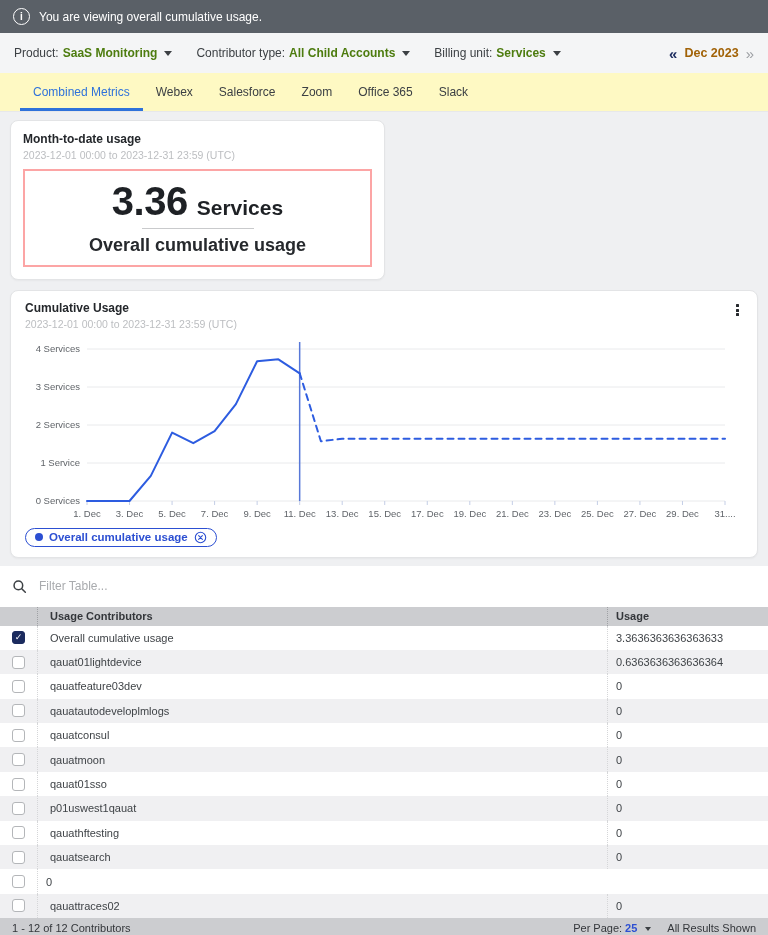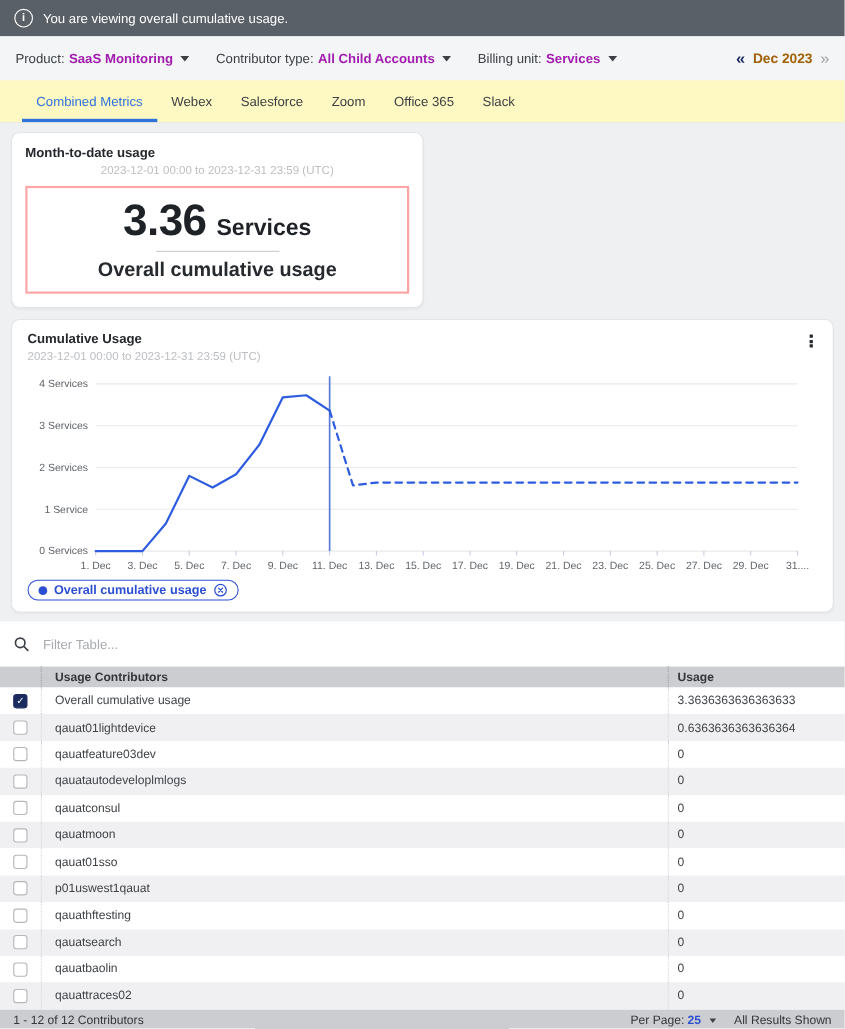--- a/index.html
+++ b/index.html
@@ -6,38 +6,38 @@
   .page{position:relative;width:768px;height:935px;overflow:hidden;background:#eff0f2;}
 
   
   .banner{height:33px;background:#5a6067;color:#fff;display:flex;align-items:center;gap:9px;padding:0 13px;font-size:12px;}
   .info-icon{width:15px;height:15px;border:1.4px solid #fff;border-radius:50%;display:flex;align-items:center;justify-content:center;font-size:10px;font-weight:700;flex:0 0 auto;}
 
   
   .filter-bar{height:40px;background:#f4f5f6;display:flex;align-items:center;padding:0 14px;font-size:12px;color:#3c4044;}
   .filter-group{display:flex;align-items:center;margin-right:24px;cursor:pointer;}
   .f-label{margin-right:4px;}
-  .f-value{font-weight:700;color:#a21caf;}
+  .f-value{font-weight:700;color:#4d7c0f;}
   .caret{width:0;height:0;border-left:4px solid transparent;border-right:4px solid transparent;border-top:5px solid #3c4044;margin-left:7px;margin-top:1px;}
   .period-nav{margin-left:auto;display:flex;align-items:center;gap:7px;font-size:12.5px;}
   .chev{font-size:15px;line-height:1;cursor:pointer;}
   .chev.prev{color:#1b2b5e;font-weight:700;}
   .chev.next{color:#9da0a4;}
   .period-label{font-weight:700;color:#a16207;text-align:center;}
 
   
   .tab-bar{height:39px;background:#fef9c3;border-bottom:1px solid #e7e8ea;display:flex;padding-left:20px;box-sizing:border-box;}
   .tab{display:flex;align-items:center;padding:3px 13px 0;font-size:12px;color:#3c4044;border-bottom:3px solid transparent;cursor:pointer;white-space:nowrap;}
   .tab.active{color:#2f72da;border-bottom-color:#2f72da;}
 
   
   .content{padding:8px 10px 0;}
   .card{background:#fff;border:1px solid #e3e4e6;border-radius:8px;box-shadow:0 1px 2px rgba(0,0,0,.04);box-sizing:border-box;}
   .card-title{font-size:12px;font-weight:700;color:#24272b;line-height:14px;}
-  .card-subtitle{font-size:10.5px;color:#bcbec1;margin-top:3px;line-height:13px;text-align:center;}
+  .card-subtitle{font-size:10.5px;color:#bcbec1;margin-top:3px;line-height:13px;}
 
   .mtd-card{width:375px;padding:11px 12px 12px;margin-bottom:10px;}
   .stat-box{margin-top:7px;border:2px solid #fca5a5;height:94px;display:flex;flex-direction:column;align-items:center;justify-content:center;}
   .stat-line{display:flex;align-items:baseline;gap:9px;}
   .stat-value{font-size:40px;font-weight:700;color:#1e2125;letter-spacing:-.5px;line-height:1;}
   .stat-unit{font-size:21px;font-weight:700;color:#1e2125;}
   .stat-divider{width:112px;height:1px;background:#c9cacc;margin:7px 0 6px;}
   .stat-caption{font-size:18px;font-weight:700;color:#26292d;}
 
   .chart-card{width:748px;padding:10px 14px 10px;margin-bottom:8px;}
@@ -285,21 +285,20 @@
             <div class="t-check">
               <span class="cb"></span>
             </div>
             <div class="t-name">qauatsearch</div>
             <div class="t-usage">0</div>
           </div>
           <div class="t-row">
             <div class="t-check">
               <span class="cb"></span>
             </div>
-            <div class="t-name">qauatbaolin</div>
             <div class="t-usage">0</div>
           </div>
           <div class="t-row alt">
             <div class="t-check">
               <span class="cb"></span>
             </div>
             <div class="t-name">qauattraces02</div>
             <div class="t-usage">0</div>
           </div>
         </div>

